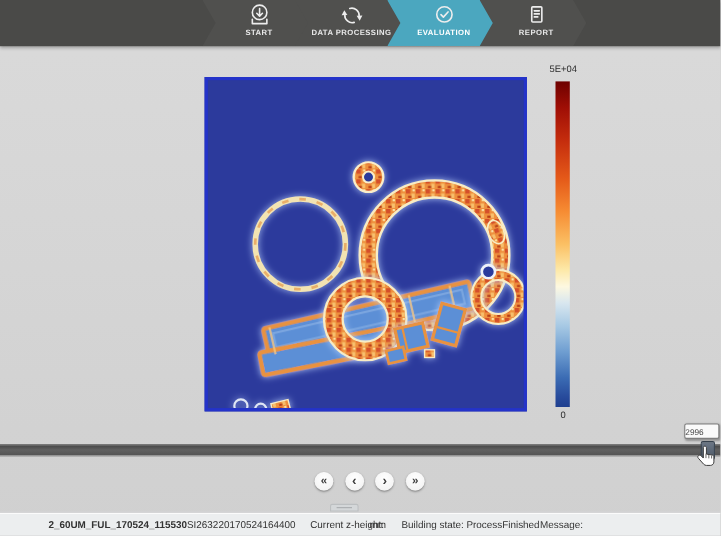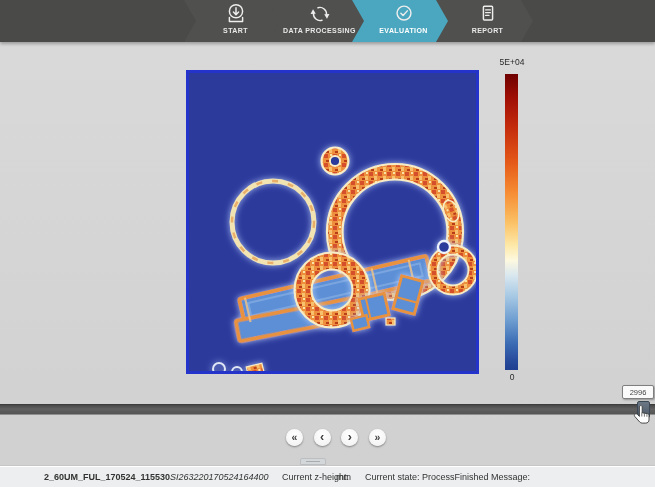--- a/index.html
+++ b/index.html
@@ -44,21 +44,21 @@
   
   .slider-track { position:absolute; left:0; top:404px; width:655px; height:11px;
                   background:linear-gradient(#474747,#606060 45%,#545454);
                   border-top:1px solid #3d3d3d; border-bottom:1px solid #8f8f8f; cursor:pointer; }
   .slider-handle { position:absolute; left:637px; top:401px; width:13px; height:17px;
                    background:linear-gradient(#6c7786,#4d5967); border:1px solid #3b4754;
                    border-radius:2px; cursor:pointer; z-index:6; }
   .slider-tooltip { position:absolute; left:622px; top:385px; width:32px; height:14px;
                     background:#fafafa; border:1px solid #7f7f7f; border-radius:2px;
                     box-shadow:1px 1px 2px rgba(0,0,0,.3); font-size:7.5px; color:#444;
-                    text-align:center; line-height:13px; z-index:7; }
+                    line-height:13px; z-index:7; }
   .cursor-hand { position:absolute; left:632px; top:404px; width:21px; height:23px; z-index:8; }
 
   
   .pager { position:absolute; left:286px; top:429px; width:100px; height:18px;
            display:flex; justify-content:space-between; }
   .pager-btn { width:17px; height:17px; border-radius:50%;
                background:radial-gradient(circle at 50% 35%, #ffffff, #f0f0f0);
                box-shadow:0 1px 2px rgba(0,0,0,.4);
                display:flex; align-items:center; justify-content:center;
                color:#3e3e3e; font-weight:bold; cursor:pointer; }
@@ -70,21 +70,21 @@
   .grip { position:absolute; left:300px; top:458px; width:26px; height:7px;
           background:#d4d7d9; border:1px solid #bcbfc1; border-radius:2px 2px 0 0;
           cursor:ns-resize; z-index:4; }
   .grip::after { content:""; display:block; margin:2px auto 0; width:14px; height:1px; background:#a9acae; }
 
   
   .statusbar { position:absolute; left:0; top:465px; width:655px; height:22px;
                background:#eceeef; border-top:1px solid #c6c6c6; box-shadow:inset 0 1px 0 #ffffff; }
   .statusbar span { position:absolute; top:6px; font-size:9px; color:#333; white-space:nowrap;margin-left:43px; }
   .st-job   { left:1px; font-weight:bold; color:#151515; }
-  .st-sess  { left:127px;font-style:italic; }
+  .st-sess  { left:127px; }
   .st-zlab  { left:239px; }
   .st-zunit { left:293px;text-align:center; }
   .st-build { left:322px; }
   .st-msg   { left:448px; }
 </style>
 </head>
 <body>
 
 <div class="app">
 
@@ -242,17 +242,17 @@
       </div>
   </div>
 
   <div class="grip"></div>
 
   <div class="statusbar">
     <span class="st-job">2_60UM_FUL_170524_115530</span>
     <span class="st-sess">SI263220170524164400</span>
     <span class="st-zlab">Current z-height:</span>
     <span class="st-zunit">mm</span>
-    <span class="st-build">Current state: ProcessFinished</span>
+    <span class="st-build">Building state: ProcessFinished</span>
     <span class="st-msg">Message:</span>
   </div>
 
 </div>
 
 </body></html>

